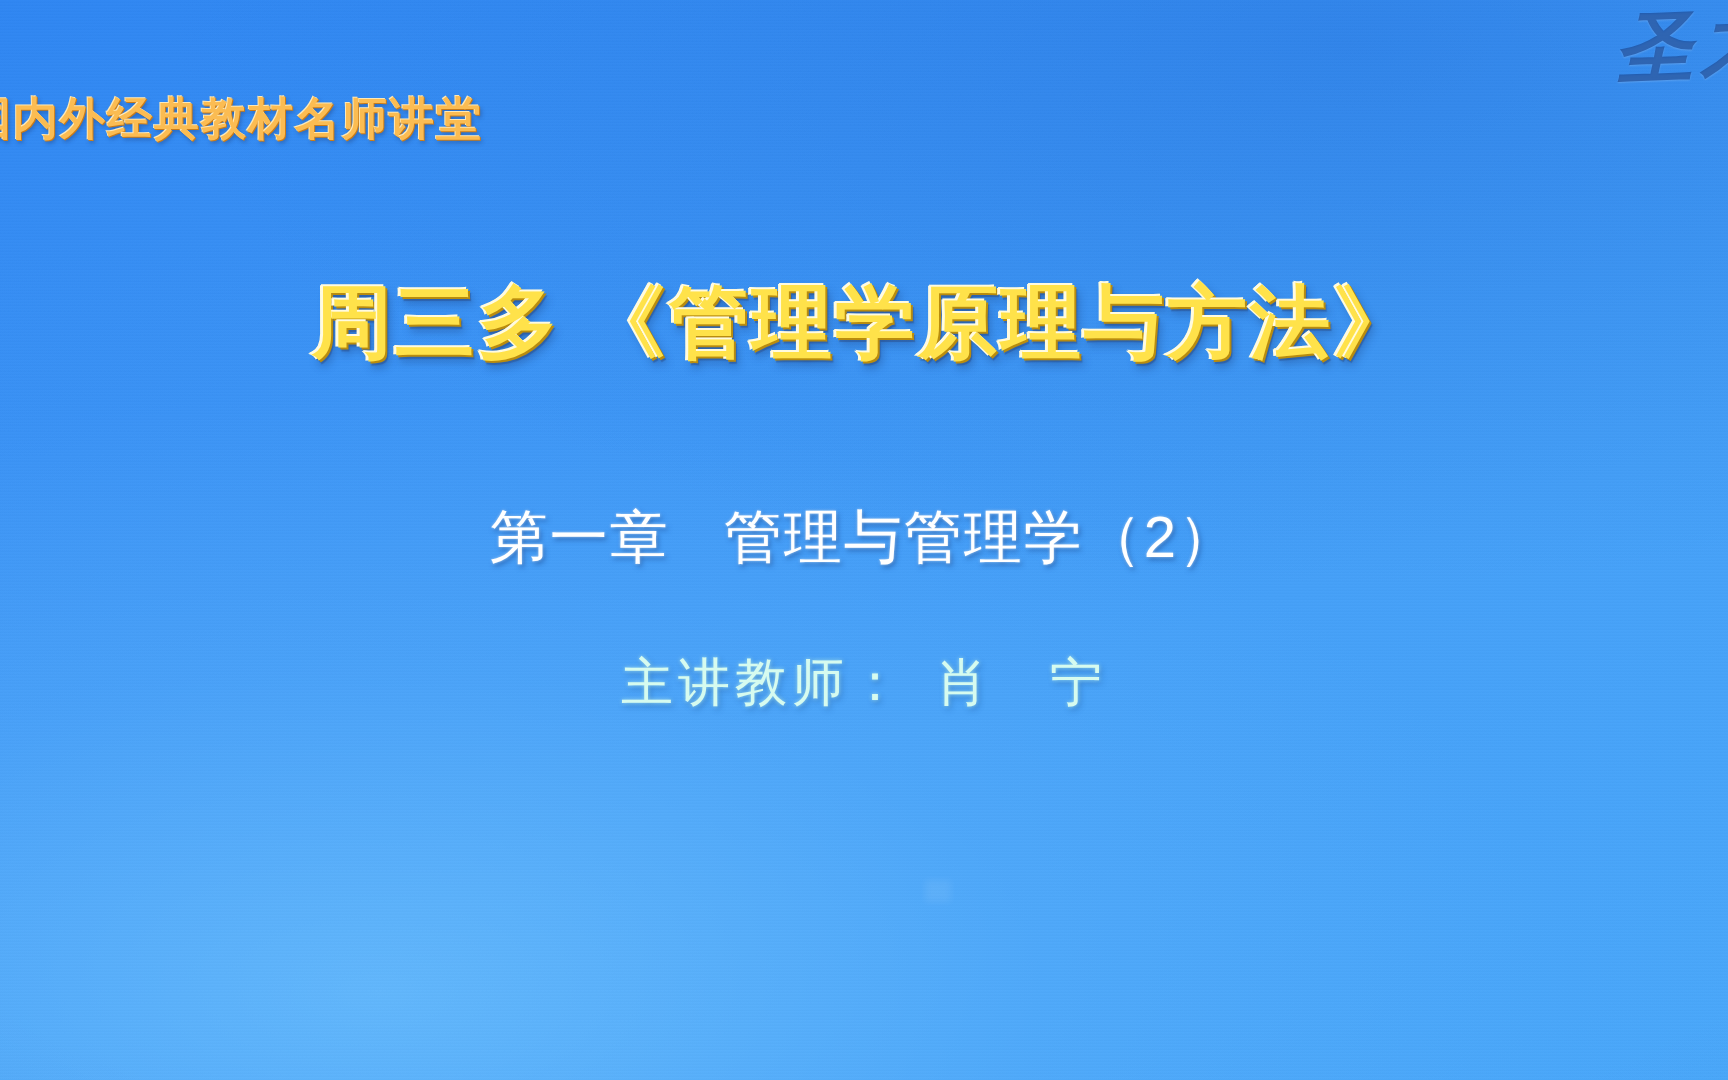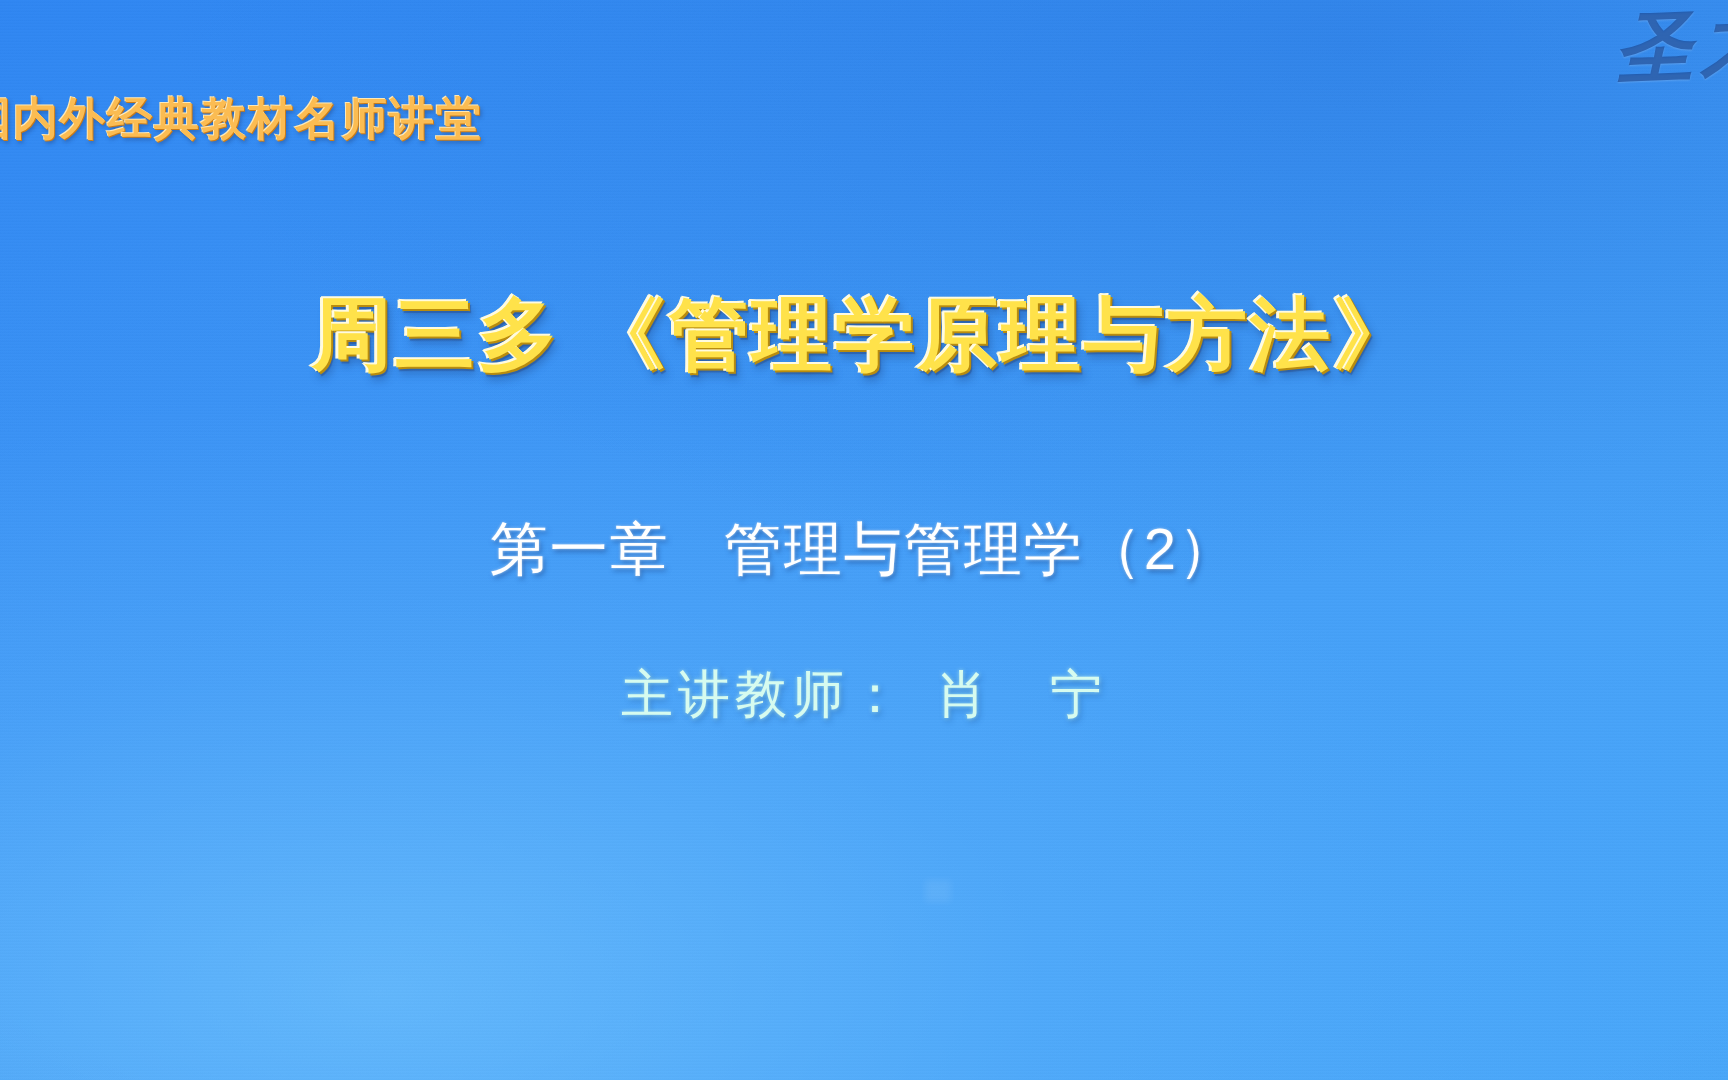--- a/index.html
+++ b/index.html
@@ -90,21 +90,21 @@
     letter-spacing: 8px;
     text-shadow: 0 1px 2px rgba(255,255,255,0.18);
     transform: rotate(-2deg);
   }
 
   
   .stack {
     position: absolute;
     left: 0;
     right: 0;
-    top: 12px;
+    top: 0;
     height: 968px;
     border-radius: 16px;
   }
 
   .main-title {
     position: absolute;
     left: 0;
     right: 0;
     top: 283px;
     text-align: center;

